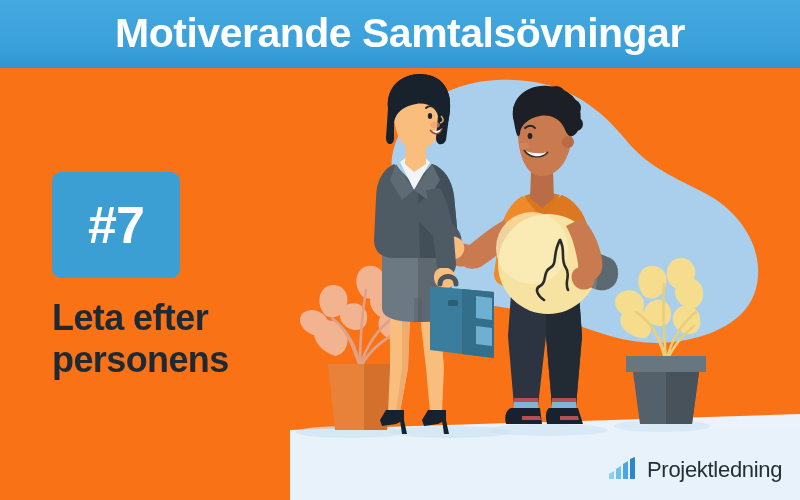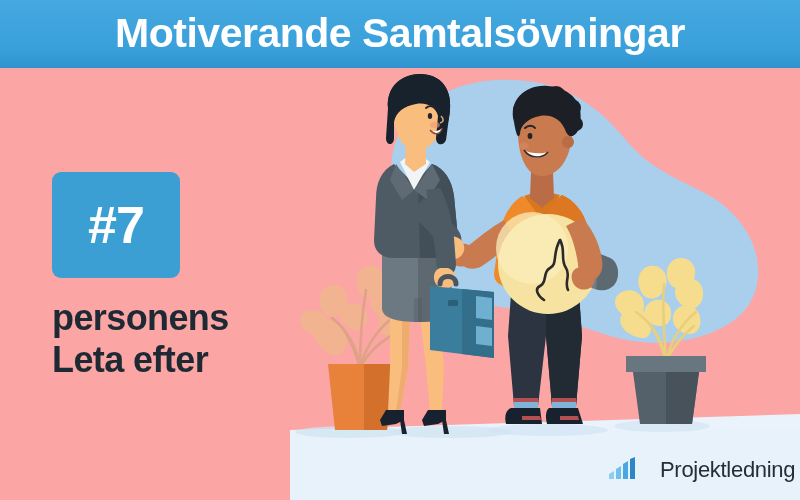--- a/index.html
+++ b/index.html
@@ -10,21 +10,21 @@
     width: 800px;
     height: 500px;
     overflow: hidden;
     font-family: "Liberation Sans", sans-serif;
     background: #dcebf8;
   }
   #page {
     position: relative;
     width: 800px;
     height: 500px;
-    background: #fca5a5;
+    background: #f97316;
     overflow: hidden;
   }
 
   
   #header-banner {
     position: absolute;
     left: 0;
     top: 0;
     width: 800px;
     height: 68px;
@@ -97,39 +97,38 @@
     display: flex;
     align-items: center;
     gap: 7px;
   }
   #logo-text {
     color: #222e38;
     font-size: 22px;
     font-weight: normal;
     letter-spacing: -0.3px;
     line-height: 1;
-    margin-left: 13px;
   }
 </style>
 </head>
 <body>
 
 <div id="page">
 
   <div id="header-banner">
     <div id="header-title">Motiverande Samtalsövningar</div>
   </div>
 
   <div id="badge">
     <span id="badge-label">#7</span>
   </div>
 
   <div id="subtitle">
+    <div>Leta efter</div>
     <div>personens</div>
-    <div>Leta efter</div>
   </div>
 
   <div id="illustration">
     <svg width="510" height="432" viewBox="0 0 510 432" xmlns="http://www.w3.org/2000/svg">
 
       <path fill="#a9cfec" d="M104 116 C90 62 140 16 206 12 C272 8 310 40 336 72
            C360 102 392 112 420 128 C452 147 470 178 468 208
            C466 244 436 264 396 272 C352 281 318 268 284 256
            C248 243 214 240 180 234 C142 228 116 200 108 170
            C103 150 106 132 104 116 Z"></path>

